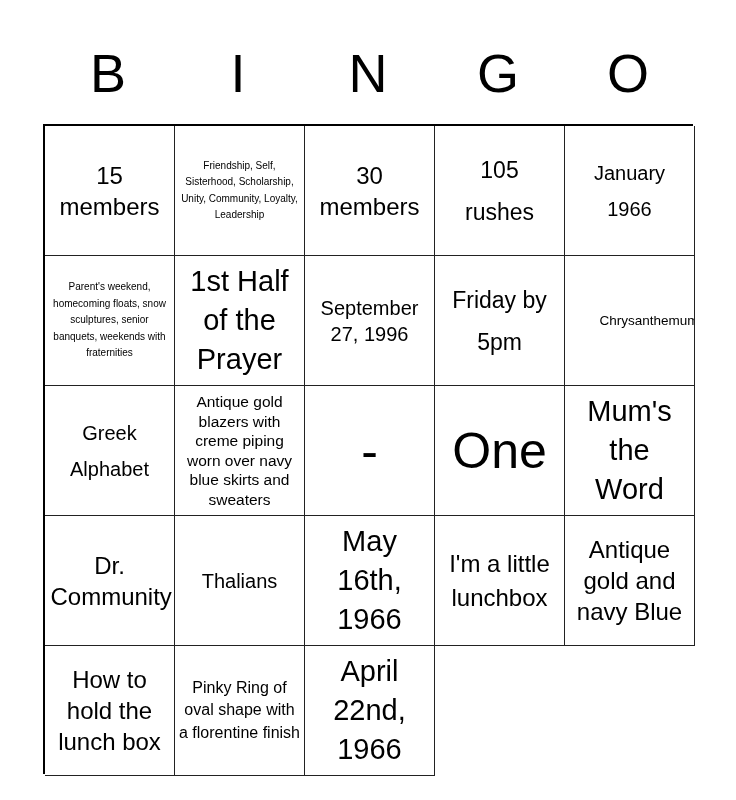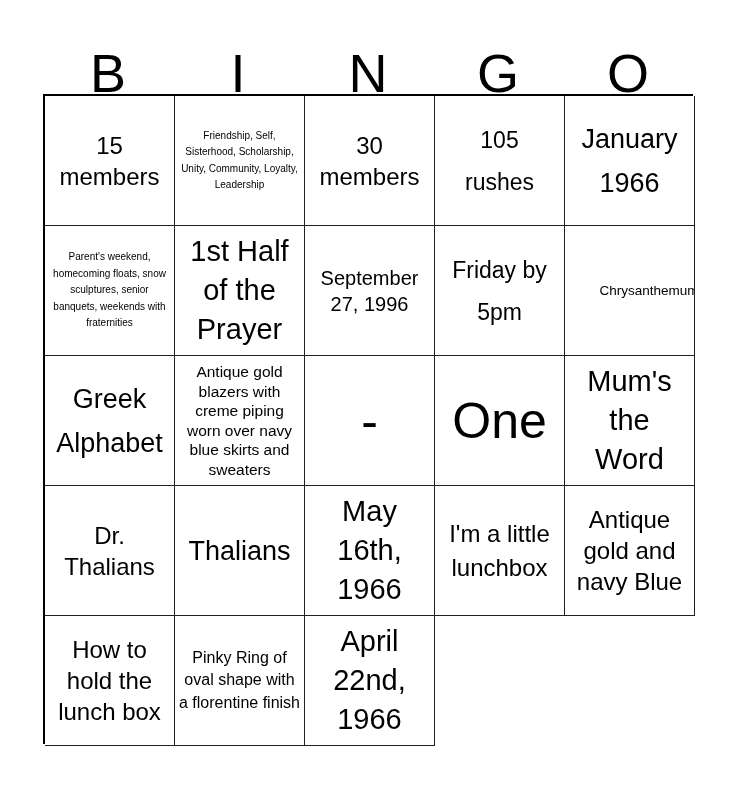--- a/index.html
+++ b/index.html
@@ -2,33 +2,33 @@
 <html><head>
 <meta charset="utf-8">
 <style>
   html, body { margin: 0; padding: 0; background: #ffffff; }
   body { width: 736px; height: 800px; position: relative; overflow: hidden;
          font-family: "Liberation Sans", sans-serif; color: #000; }
   .header { position: absolute; top: 40px; left: 43px; width: 650px; height: 66px;
             display: grid; grid-template-columns: repeat(5, 130px); }
   .header span { display: flex; align-items: center; justify-content: center;
                  font-size: 54px; line-height: 66px; }
-  .grid { position: absolute; top: 94px; left: 43px; width: 650px; height: 650px;
+  .grid { position: absolute; top: 124px; left: 43px; width: 650px; height: 650px;
           display: grid; grid-template-columns: repeat(5, 130px); grid-template-rows: repeat(5, 130px);
           border-top: 2px solid #000; border-left: 2px solid #000; box-sizing: border-box; }
   .cell { border-right: 1.5px solid #222; border-bottom: 1.5px solid #222;
           display: flex; align-items: center; justify-content: center; text-align: center;
           padding: 4px; box-sizing: border-box; overflow: hidden; }
   .cell span { display: block; }
   .s11 { font-size: 10px; line-height: 16.5px; }
   .s13 { font-size: 13.5px; line-height: 17px; margin-left: 39px; }
   .s15 { font-size: 15.5px; line-height: 19.5px; }
   .s20 { font-size: 20px; line-height: 26px; }
   .s24 { font-size: 24px; line-height: 31px; }
-  .s27 { font-size: 27px; line-height: 44px; }
+  .s27 { font-size: 20px; line-height: 36px; }
   .s29 { font-size: 29px; line-height: 39px; }
   .s33 { font-size: 23px; line-height: 42px; }
   .s46 { font-size: 50px; line-height: 56px; }
 </style>
 </head>
 <body>
 
 <div class="header">
   <span>B</span>
   <span>I</span>
@@ -81,21 +81,21 @@
       <span class="s46">-</span>
     </div>
   <div class="cell">
       <span class="s46">One</span>
     </div>
 
   <div class="cell">
       <span class="s29" style="width:104px">Mum's the Word</span>
     </div>
   <div class="cell">
-      <span class="s24" style="width:118px">Dr. Thalians</span>
+      <span class="s24" style="width:118px">Dr. Community</span>
     </div>
   <div class="cell">
       <span class="s27">Thalians</span>
     </div>
   <div class="cell">
       <span class="s29" style="width:100px">May 16th, 1966</span>
     </div>
 
   <div class="cell">
       <span class="s24" style="width:118px;line-height:34px">I'm a little lunchbox</span>

